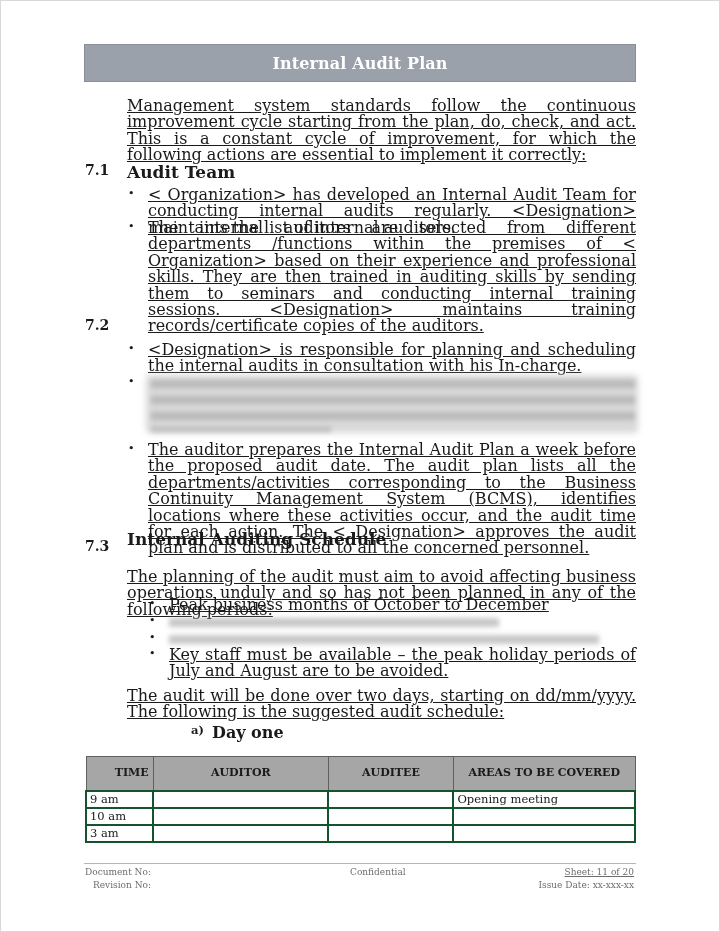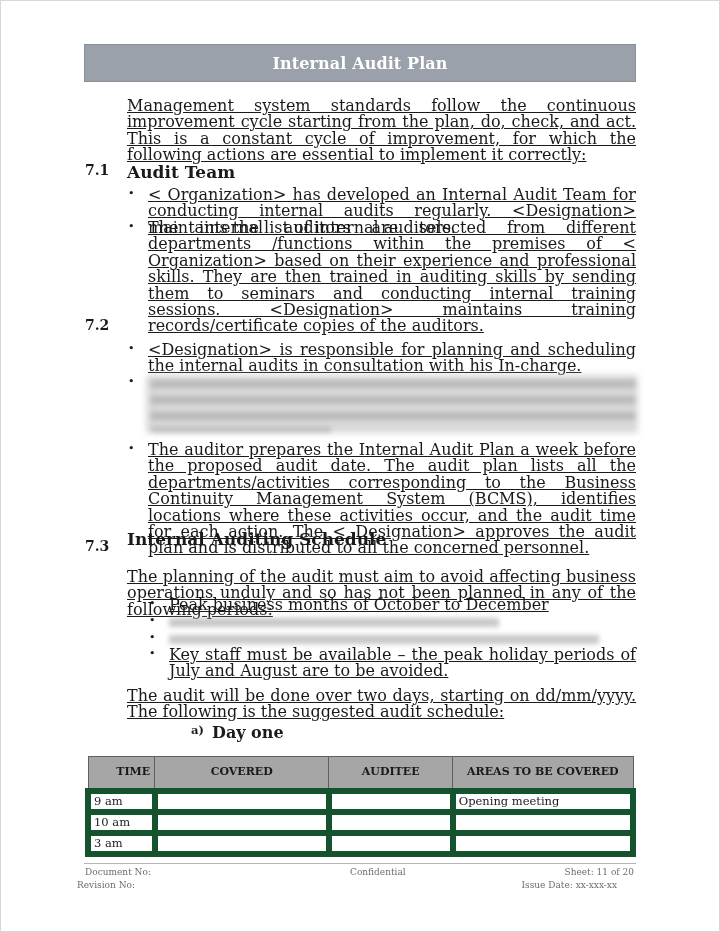--- a/index.html
+++ b/index.html
@@ -33,21 +33,21 @@
 
   table.sched {
     position: absolute; left: 84px; top: 755px; width: 551px;
     border-collapse: collapse; font-size: 11.5px;
   }
   table.sched th {
     background: #a6a6a6; font-weight: bold; font-size: 11px;
     border: 1px solid #5f5f5f; height: 34px; line-height: 14px; padding: 0 4px;
   }
   table.sched td {
-    border: 6px solid #14532d; height: 17px; padding: 0 3px; line-height: 15px;
+    border: 2px solid #14532d; height: 17px; padding: 0 3px; line-height: 15px;
   }
   th.c-time { width: 64px; text-align: right; padding-right: 6px; }
   th.c-auditor { width: 167px; }
   th.c-auditee { width: 119px; }
   th.c-areas { width: 173px; }
 
   .footer-line { position: absolute; left: 83px; top: 862px; width: 552px; height: 1px; background: #b5b5b5; }
   .footer { position: absolute; font-size: 9px; color: #6d6d6d; }
 </style>
 </head>
@@ -102,21 +102,21 @@
 
   <div class="p" style="left:168px; top:646px; width:467px;">Key staff must be available – the peak holiday periods of July and August are to be avoided.</div>
 
   <div class="sec-title" style="left:190px; top:722px; font-size:11.6px;">a)</div>
   <div class="sec-title" style="left:211px; top:722px; font-size:16px;">Day one</div>
 
   <table class="sched">
     <thead>
       <tr>
         <th class="c-time">TIME</th>
-        <th class="c-auditor">COVERED</th>
+        <th class="c-auditor">AUDITOR</th>
         <th class="c-auditee">AUDITEE</th>
         <th class="c-areas">AREAS TO BE COVERED</th>
       </tr>
     </thead>
     <tbody>
       <tr>
         <td>9 am</td>
         <td></td>
         <td></td>
         <td>Opening meeting</td>
@@ -131,18 +131,18 @@
         <td>3 am</td>
         <td></td>
         <td></td>
         <td></td>
       </tr>
     </tbody>
   </table>
 
   <div class="footer-line"></div>
   <div class="footer" style="left:84px; top:866px;">Document No:</div>
-  <div class="footer" style="left:76px; top:879px;">Revision No:</div>
+  <div class="footer" style="left:92px; top:879px;">Revision No:</div>
   <div class="footer" style="left:349px; top:866px;">Confidential</div>
-  <div class="footer" style="right:85px; top:866px; ">Sheet: 11 of 20</div>
-  <div class="footer" style="right:102px; top:879px; text-align:center;">Issue Date: xx-xxx-xx</div>
+  <div class="footer" style="right:85px; top:866px; text-decoration:underline;">Sheet: 11 of 20</div>
+  <div class="footer" style="right:85px; top:879px; text-align:center;">Issue Date: xx-xxx-xx</div>
 
 </div>
 
 </body></html>

